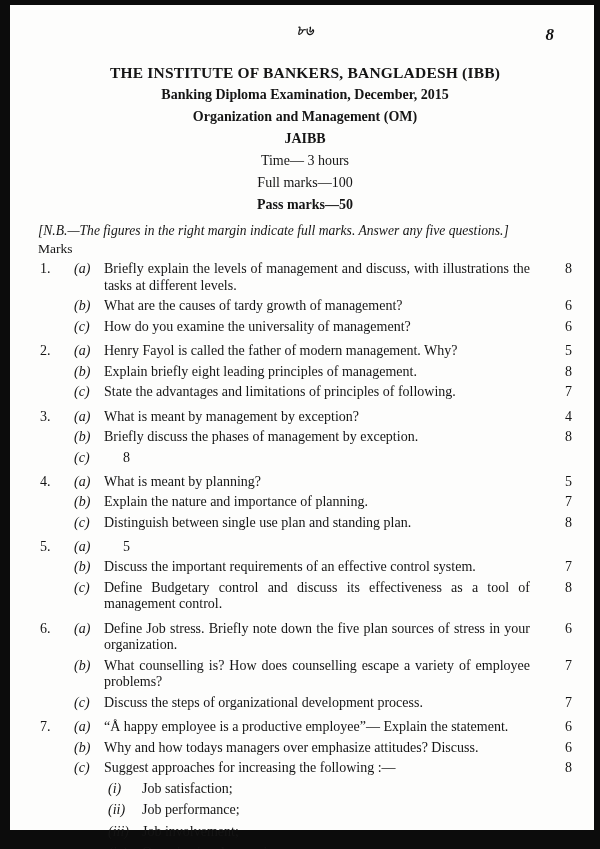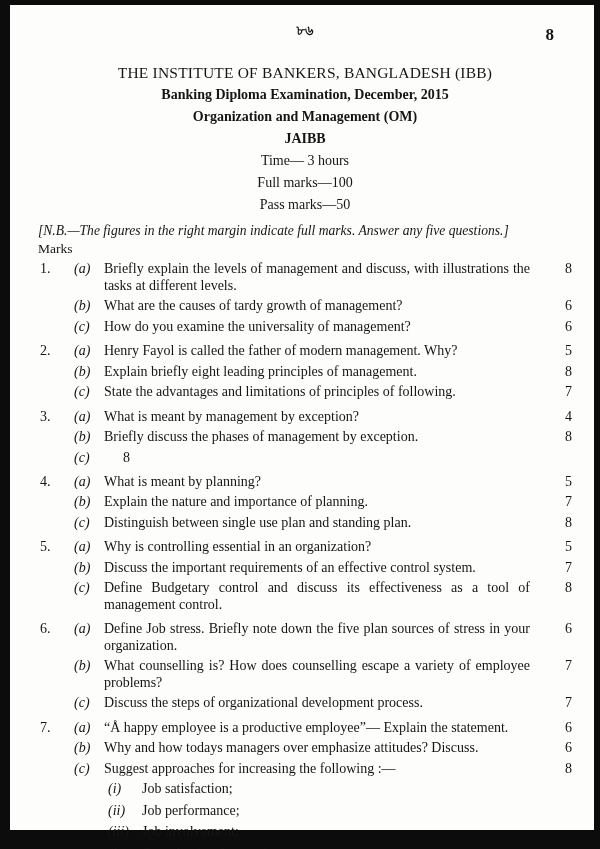--- a/index.html
+++ b/index.html
@@ -17,36 +17,36 @@
   .frame-left{position:absolute;left:0;top:0;width:10px;height:100%;background:#0c0c0c;}
   .frame-right{position:absolute;right:0;top:0;width:6px;height:100%;background:#0c0c0c;}
   .frame-bottom{position:absolute;left:0;bottom:0;width:100%;height:19px;background:#0c0c0c;}
 
   .content{
     position:absolute;
     left:10px;right:6px;top:5px;bottom:19px;
     padding:10px 22px 0 28px;
     box-sizing:border-box;
   }
-  .top-row{position:relative;height:34px;}
+  .top-row{position:relative;height:34px;font-style:italic;}
   .script-mark{
     position:absolute;left:50%;top:6px;transform:translateX(-50%);
     font-size:13px;font-weight:bold;
   }
   .page-number{
     position:absolute;right:18px;top:10px;
     font-size:17px;font-weight:bold;
   }
   .hdr{ text-align:center; }
   .hdr-line{ line-height:19px; margin:3px 0; font-size:14px; }
-  .hdr-institute{ font-size:15.5px; font-weight:normal; letter-spacing:.2px; margin-top:14px;}
+  .hdr-institute{ font-size:15.5px; font-weight:bold; letter-spacing:.2px; margin-top:14px;}
   .hdr-exam{ font-weight:bold;font-family:Liberation Serif, serif; }
   .hdr-program{ font-weight:bold; }
   .hdr-subject{ font-weight:bold; }
-  .hdr-pass{ font-weight:normal; }
+  .hdr-pass{ font-weight:bold; }
 
   .notice{
     margin-top:9px;
     font-size:13.6px;
     font-style:italic;
     display:flex;justify-content:space-between;
     white-space:nowrap;
   }
   .marks-label{
     font-size:13.5px;
@@ -172,21 +172,20 @@
             <span class="q-num"></span>
             <span class="q-label">(c)</span>
             <span class="q-text">Distinguish between single use plan and standing plan.</span>
             <span class="q-marks">8</span>
           </div>
         </div>
         <div class="question">
           <div class="q-row">
             <span class="q-num">5.</span>
             <span class="q-label">(a)</span>
-            <span class="q-text">Why is controlling essential in an organization?</span>
             <span class="q-marks">5</span>
           </div>
           <div class="q-row">
             <span class="q-num"></span>
             <span class="q-label">(b)</span>
             <span class="q-text">Discuss the important requirements of an effective control system.</span>
             <span class="q-marks">7</span>
           </div>
           <div class="q-row">
             <span class="q-num"></span>

